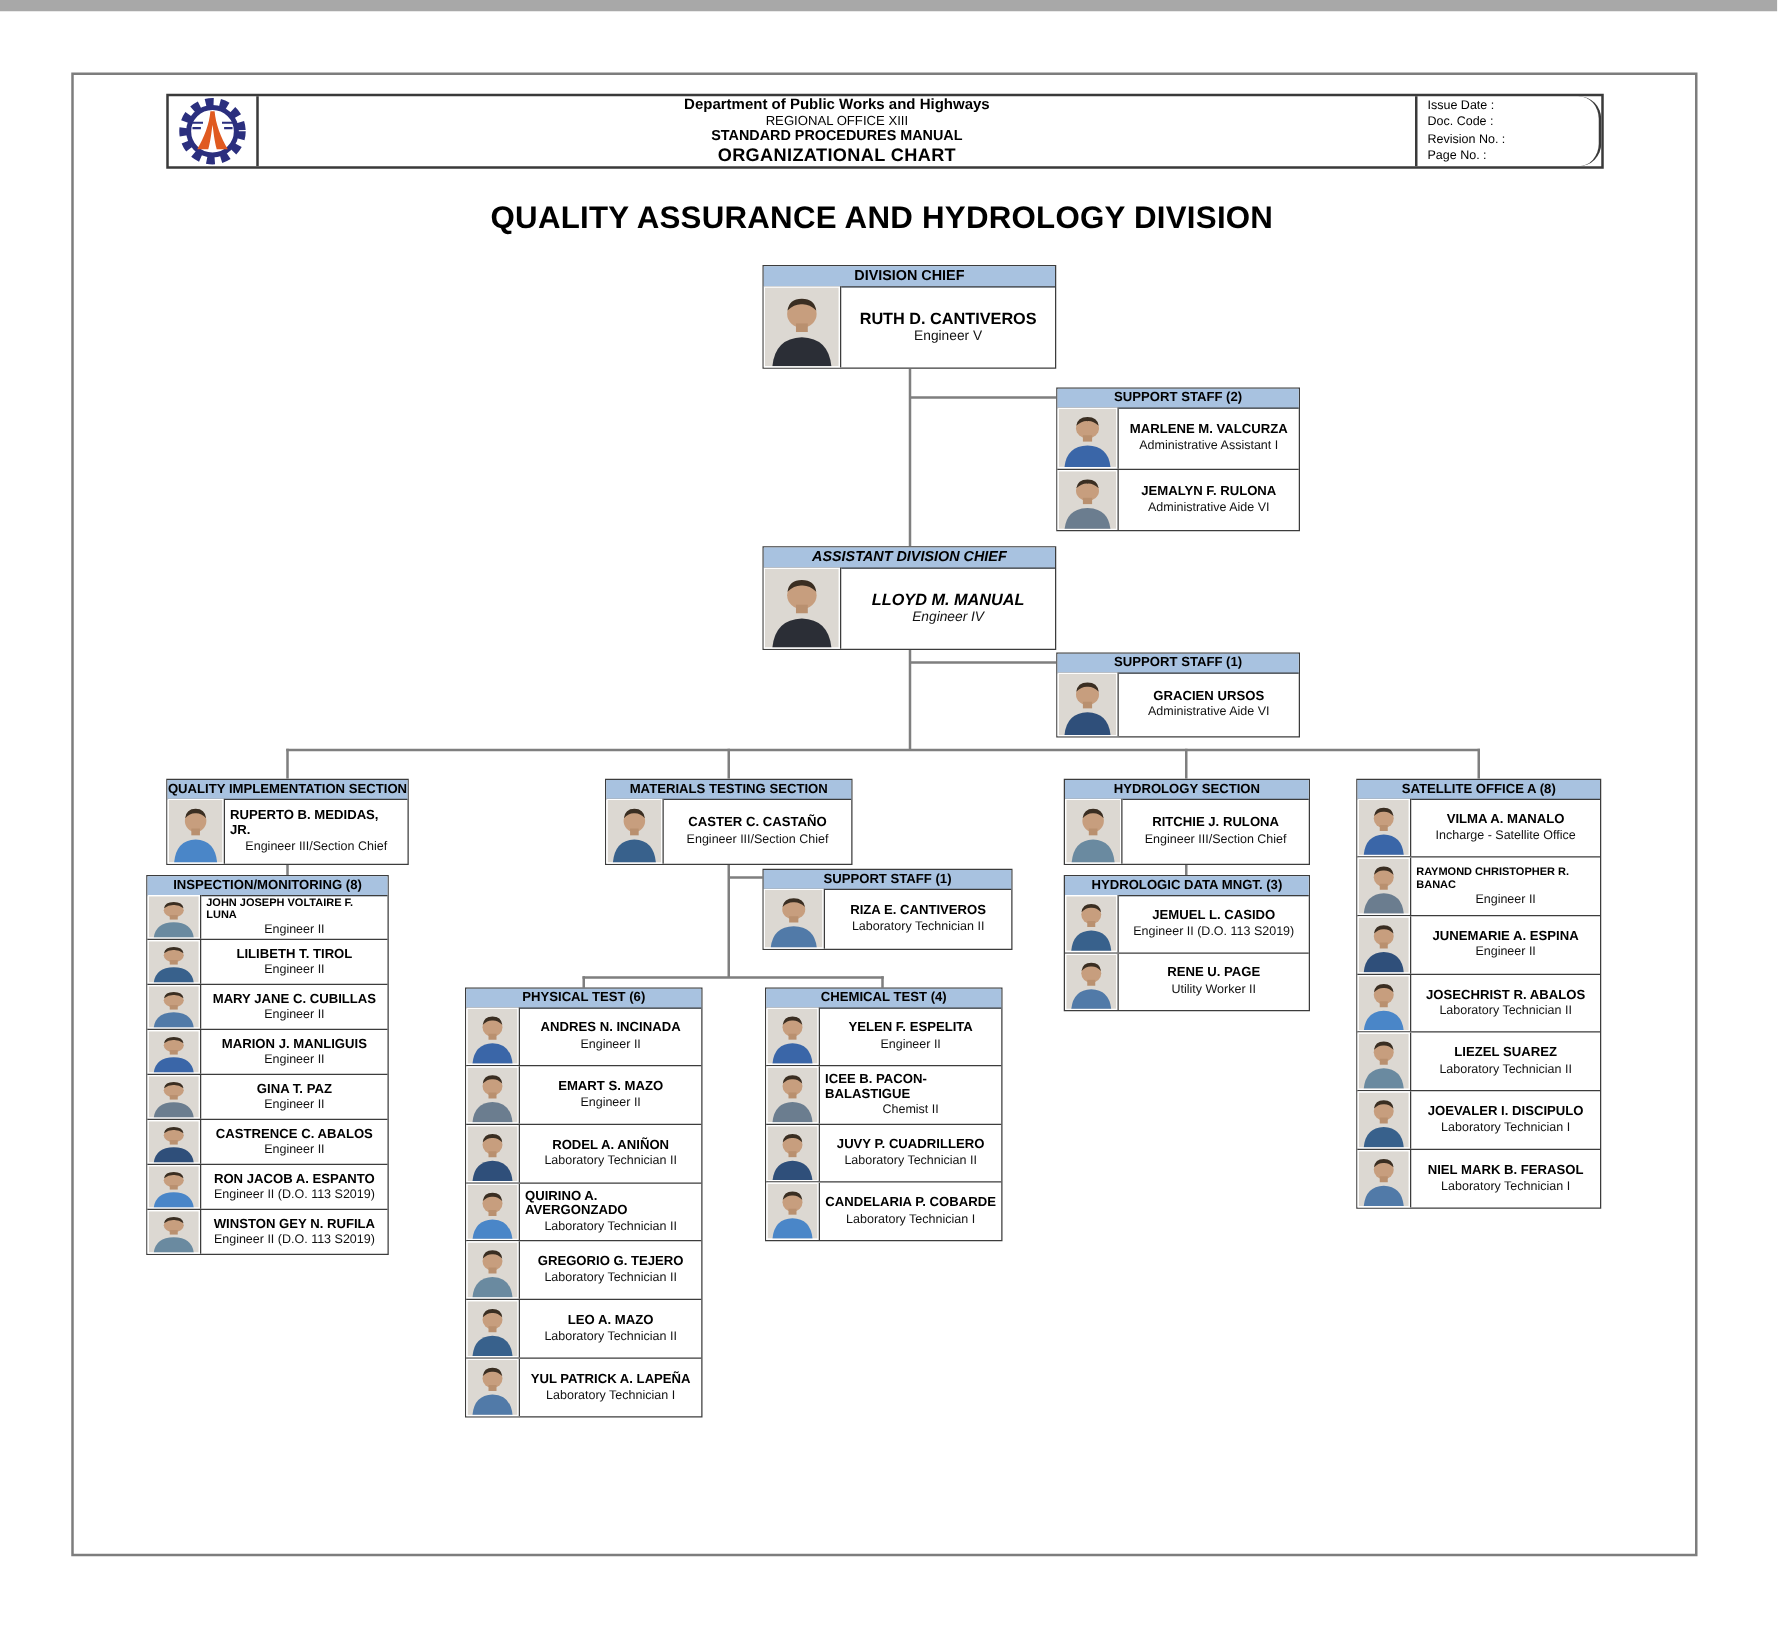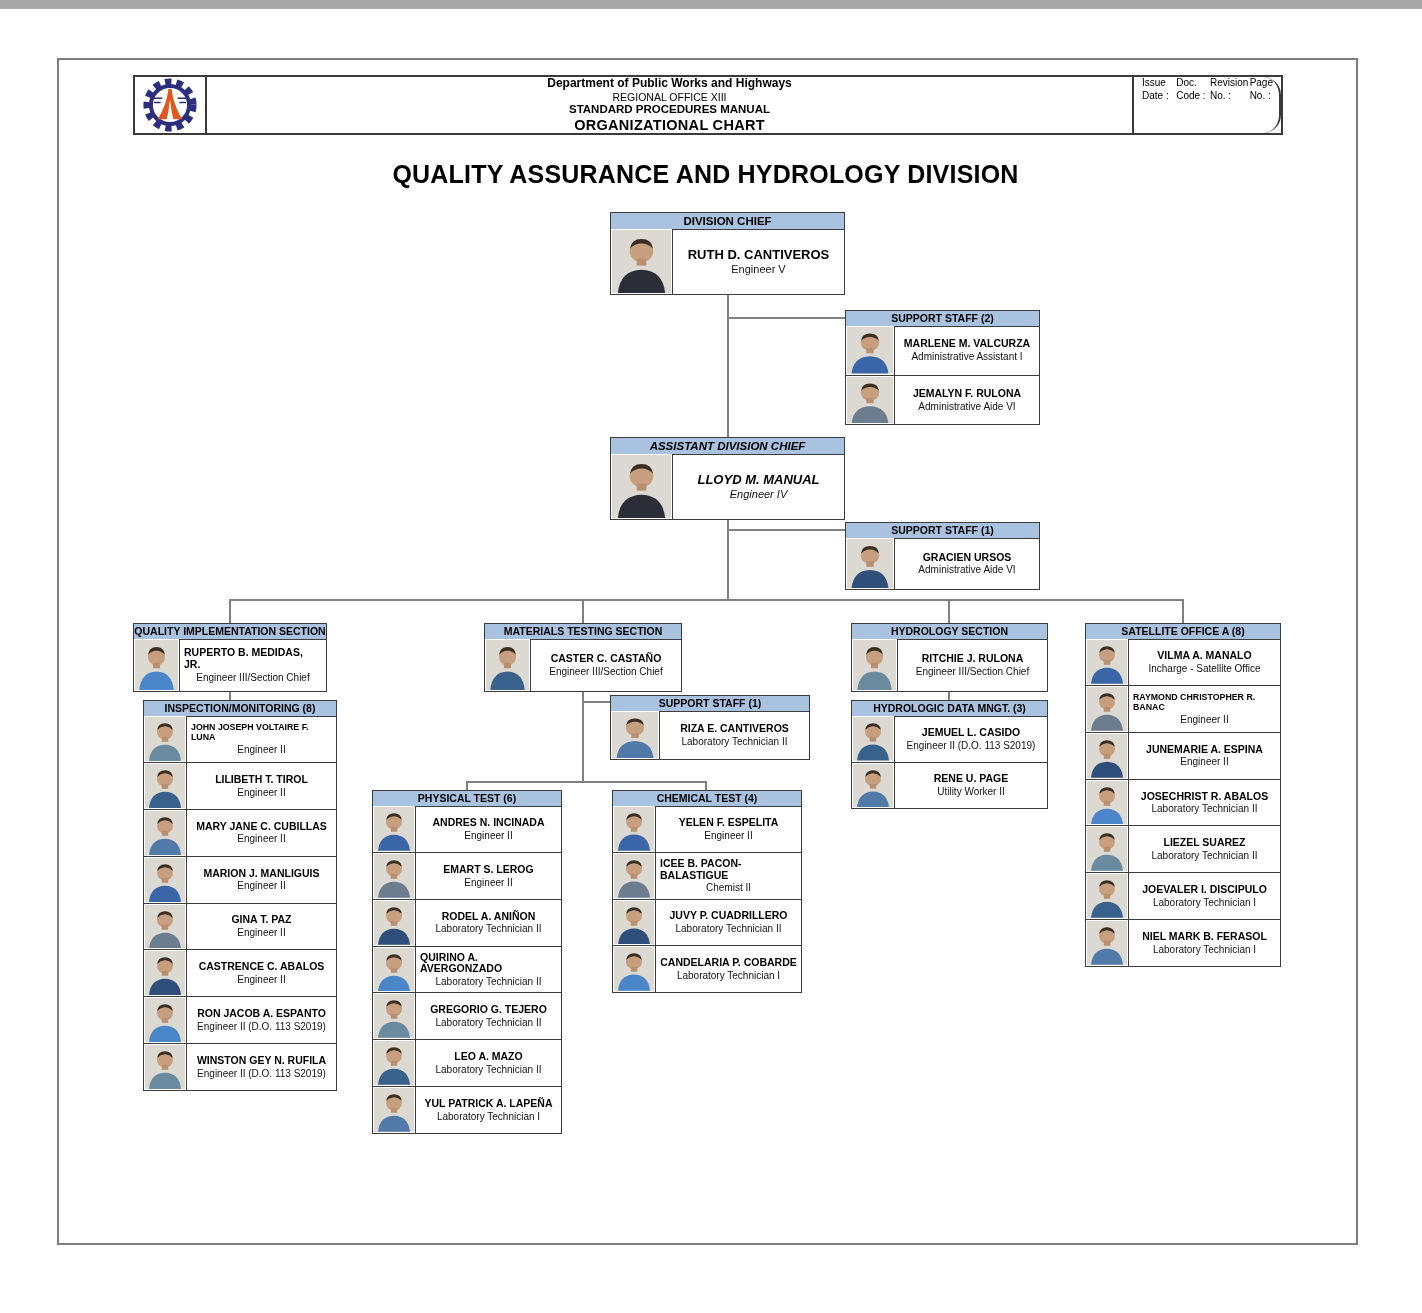--- a/index.html
+++ b/index.html
@@ -11,21 +11,21 @@
   
   .hdr-table{position:absolute;left:133px;top:75px;width:1150px;height:60px;border:2px solid #3a3a3a;
              display:flex;box-sizing:border-box;background:#fff;}
   .hdr-cell{box-sizing:border-box;height:100%;}
   .hdr-logo{width:72px;border-right:2px solid #3a3a3a;display:flex;align-items:center;justify-content:center;}
   .hdr-title{flex:1;border-right:2px solid #3a3a3a;display:flex;flex-direction:column;align-items:center;justify-content:center;line-height:1.18;}
   .hdr-dept{font-weight:bold;font-size:12px;}
   .hdr-office{font-size:10.5px;}
   .hdr-manual{font-weight:bold;font-size:11.5px;}
   .hdr-chart{font-weight:bold;font-size:14.5px;letter-spacing:.3px;}
-  .hdr-meta-labels{width:147px;border-right:2px solid #3a3a3a;display:flex;flex-direction:row;justify-content:center;padding-left:8px;gap:1px;border-radius:18px;}
+  .hdr-meta-labels{width:147px;border-right:2px solid #3a3a3a;display:flex;flex-direction:column;justify-content:center;padding-left:8px;gap:1px;border-radius:18px;}
   .hdr-meta-labels div{font-size:10px;line-height:1.25;}
   .hdr-meta-values{width:218px;display:flex;flex-direction:column;justify-content:center;text-align:center;gap:1px;}
   .hdr-meta-values div{font-size:10.5px;line-height:1.25;}
 
   .big-title{position:absolute;left:57px;top:160px;width:1297px;text-align:center;
              font-size:25px;font-weight:bold;letter-spacing:.2px;}
 
   
   .ln{position:absolute;background:var(--line,#7f7f7f);z-index:1;}
 
@@ -213,21 +213,21 @@
             <path d="M4 46 Q5.5 29.5 20 29 Q34.5 29.5 36 46 Z" fill="#4a86c8"></path>
           </svg>
         </div>
       <div class="pinfo">
         <div class="pname">RUPERTO B. MEDIDAS, JR.</div>
         <div class="ptitle">Engineer III/Section Chief</div>
       </div>
     </div>
   </div>
 
-  <div class="node roster" style="left:143px;top:700px;width:194px;height:391px;">
+  <div class="node roster" style="left:117px;top:700px;width:194px;height:304px;">
     <div class="bar">INSPECTION/MONITORING (8)</div>
     <div class="rows">
         <div class="prow">
           <div class="photo">
             <svg viewBox="0 0 40 46" preserveAspectRatio="none" aria-hidden="true">
               <rect width="40" height="46" fill="#dcd8d2"></rect>
               <circle cx="20" cy="15.5" r="8" fill="#c79e7e"></circle>
               <path d="M12.2 13.5 Q13 6.5 20 6.5 Q27 6.5 27.8 13.5 Q24 9.5 20 9.8 Q16 9.5 12.2 13.5 Z" fill="#3a2e22"></path>
               <rect x="16.8" y="21" width="6.4" height="5" fill="#b9906f"></rect>
               <path d="M4 46 Q5.5 29.5 20 29 Q34.5 29.5 36 46 Z" fill="#6a8aa0"></path>
@@ -408,21 +408,21 @@
           <div class="photo">
             <svg viewBox="0 0 40 46" preserveAspectRatio="none" aria-hidden="true">
               <rect width="40" height="46" fill="#dcd8d2"></rect>
               <circle cx="20" cy="15.5" r="8" fill="#c79e7e"></circle>
               <path d="M12.2 13.5 Q13 6.5 20 6.5 Q27 6.5 27.8 13.5 Q24 9.5 20 9.8 Q16 9.5 12.2 13.5 Z" fill="#3a2e22"></path>
               <rect x="16.8" y="21" width="6.4" height="5" fill="#b9906f"></rect>
               <path d="M4 46 Q5.5 29.5 20 29 Q34.5 29.5 36 46 Z" fill="#6b7d8f"></path>
             </svg>
           </div>
           <div class="pinfo">
-            <div class="pname">EMART S. LEROG</div>
+            <div class="pname">EMART S. MAZO</div>
             <div class="ptitle">Engineer II</div>
           </div>
         </div>
         <div class="prow">
           <div class="photo">
             <svg viewBox="0 0 40 46" preserveAspectRatio="none" aria-hidden="true">
               <rect width="40" height="46" fill="#dcd8d2"></rect>
               <circle cx="20" cy="15.5" r="8" fill="#c79e7e"></circle>
               <path d="M12.2 13.5 Q13 6.5 20 6.5 Q27 6.5 27.8 13.5 Q24 9.5 20 9.8 Q16 9.5 12.2 13.5 Z" fill="#3a2e22"></path>
               <rect x="16.8" y="21" width="6.4" height="5" fill="#b9906f"></rect>

